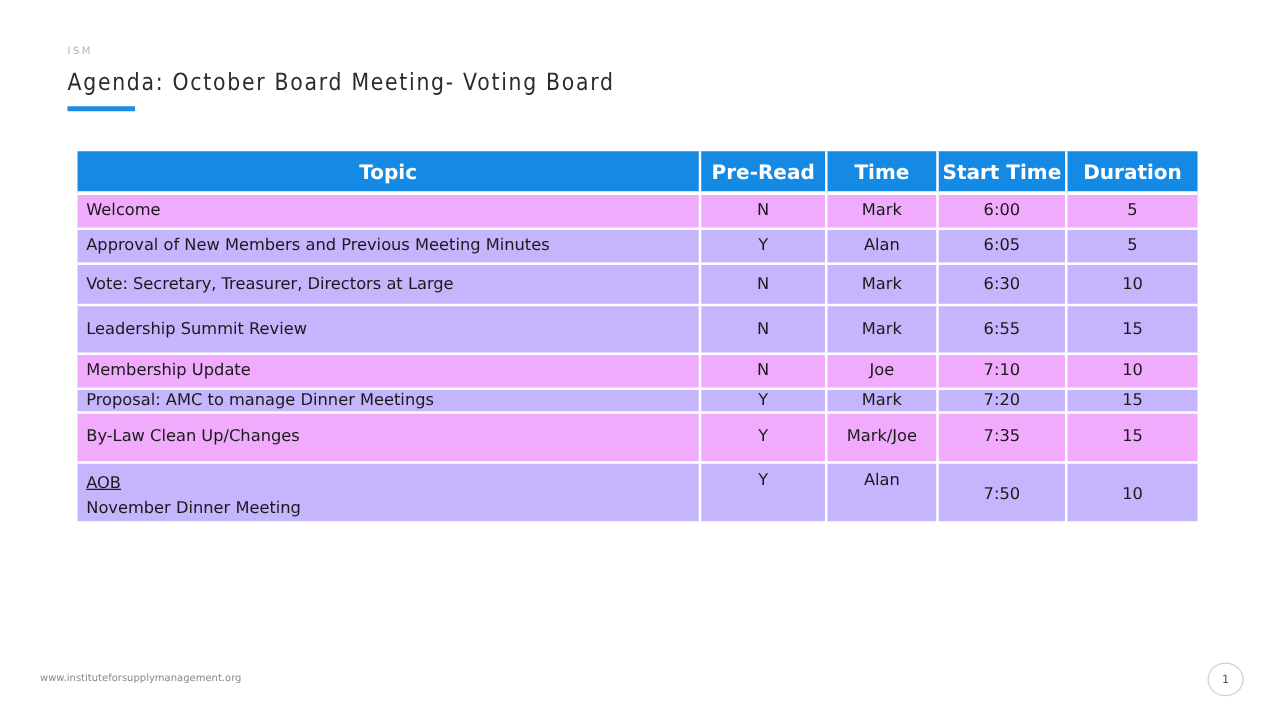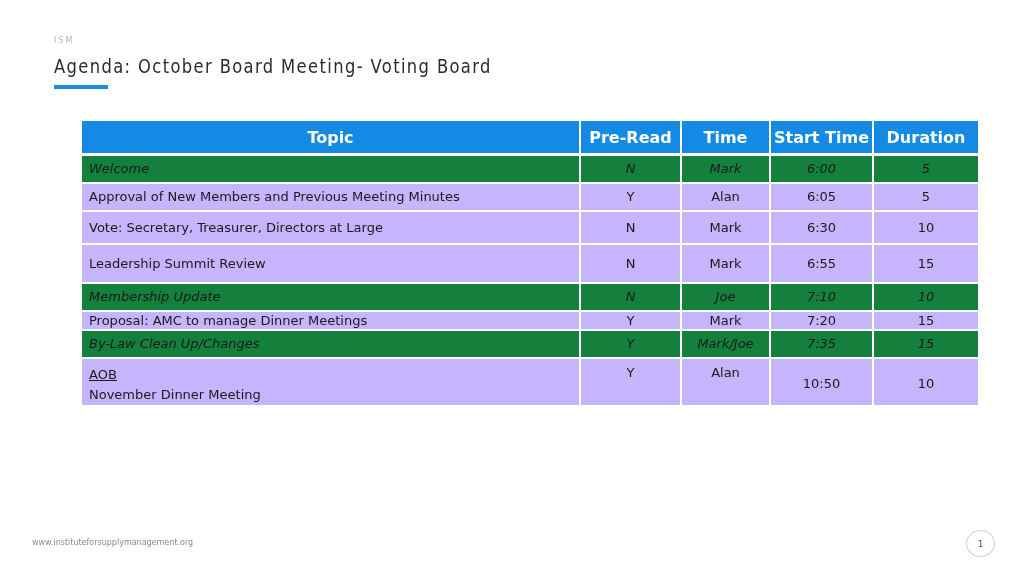--- a/index.html
+++ b/index.html
@@ -1,26 +1,26 @@
 <!DOCTYPE html>
 <html><head>
 <meta charset="utf-8">
 <style>
   html, body { margin:0; padding:0; }
   body { width:1024px; height:576px; background:#ffffff; position:relative; overflow:hidden; font-family:"DejaVu Sans", sans-serif; color:#1a1a1a; }
   .brand { position:absolute; left:54px; top:36px; font-size:8px; letter-spacing:2px; color:#b5b5b5; }
   .title { position:absolute; left:54px; top:55px; font-size:19px; letter-spacing:1.6px; color:#2b2b2b; font-family:"DejaVu Sans", sans-serif; transform:scaleX(0.86); transform-origin:left top; white-space:nowrap; }
   .title-bar { position:absolute; left:54px; top:85px; width:54px; height:4px; background:#1e8ce3; }
-  table.agenda { position:absolute; left:62px; top:121px; width:896px; border-collapse:collapse; table-layout:fixed;margin-left:20px; }
+  table.agenda { position:absolute; left:62px; top:121px; width:896px; border-collapse:collapse; table-layout:fixed; }
   table.agenda th { background:#148ae5; color:#ffffff; font-weight:bold; font-size:16px; height:32px; padding:0; border-right:2px solid #ffffff; border-bottom:3px solid #ffffff; text-align:center; }
   table.agenda th:last-child { border-right:none; }
   table.agenda td { font-size:13px; padding:0 7px; border-right:2px solid #ffffff; border-bottom:2px solid #ffffff; text-align:center; color:#1a1a1a; }
   table.agenda td:last-child { border-right:none; }
   table.agenda td.topic { text-align:left; }
-  tr.odd td { background:#15803d;font-style:italic; }
+  tr.odd td { background:#f0abfc; }
   tr.even td { background:#c4b5fd; }
   .aob { text-decoration:underline; }
   .footer-url { position:absolute; left:32px; top:538px; font-size:8px; color:#8a8a8a; }
   .page-num { position:absolute; left:966px; top:530px; width:27px; height:25px; border:1.5px solid #cfcfcf; border-radius:50%; font-size:9px; color:#555; display:flex; align-items:center; justify-content:center; }
 </style>
 </head>
 <body>
 
 <div class="brand">ISM</div>
 <div class="title">Agenda: October Board Meeting- Voting Board</div>
@@ -79,34 +79,34 @@
       <td>7:10</td>
       <td>10</td>
     </tr>
     <tr class="even" style="height:19px">
       <td class="topic">Proposal: AMC to manage Dinner Meetings</td>
       <td>Y</td>
       <td>Mark</td>
       <td>7:20</td>
       <td>15</td>
     </tr>
-    <tr class="odd" style="height:28px">
+    <tr class="odd" style="height:40px">
       <td class="topic">By-Law Clean Up/Changes</td>
       <td>Y</td>
       <td>Mark/Joe</td>
       <td>7:35</td>
       <td>15</td>
     </tr>
     <tr class="even" style="height:48px">
       <td class="topic" style="vertical-align:top;padding-top:6px;line-height:20px">
         <span class="aob">AOB</span><br>
         <span>November Dinner Meeting</span>
       </td>
       <td style="vertical-align:top;padding-top:6px">Y</td>
       <td style="vertical-align:top;padding-top:6px">Alan</td>
-      <td style="padding-top:4px">10:50</td>
+      <td style="padding-top:4px">7:50</td>
       <td style="padding-top:4px">10</td>
     </tr>
   </tbody>
 </table>
 
 <div class="footer-url">www.instituteforsupplymanagement.org</div>
 <div class="page-num">1</div>
 
 </body></html>

